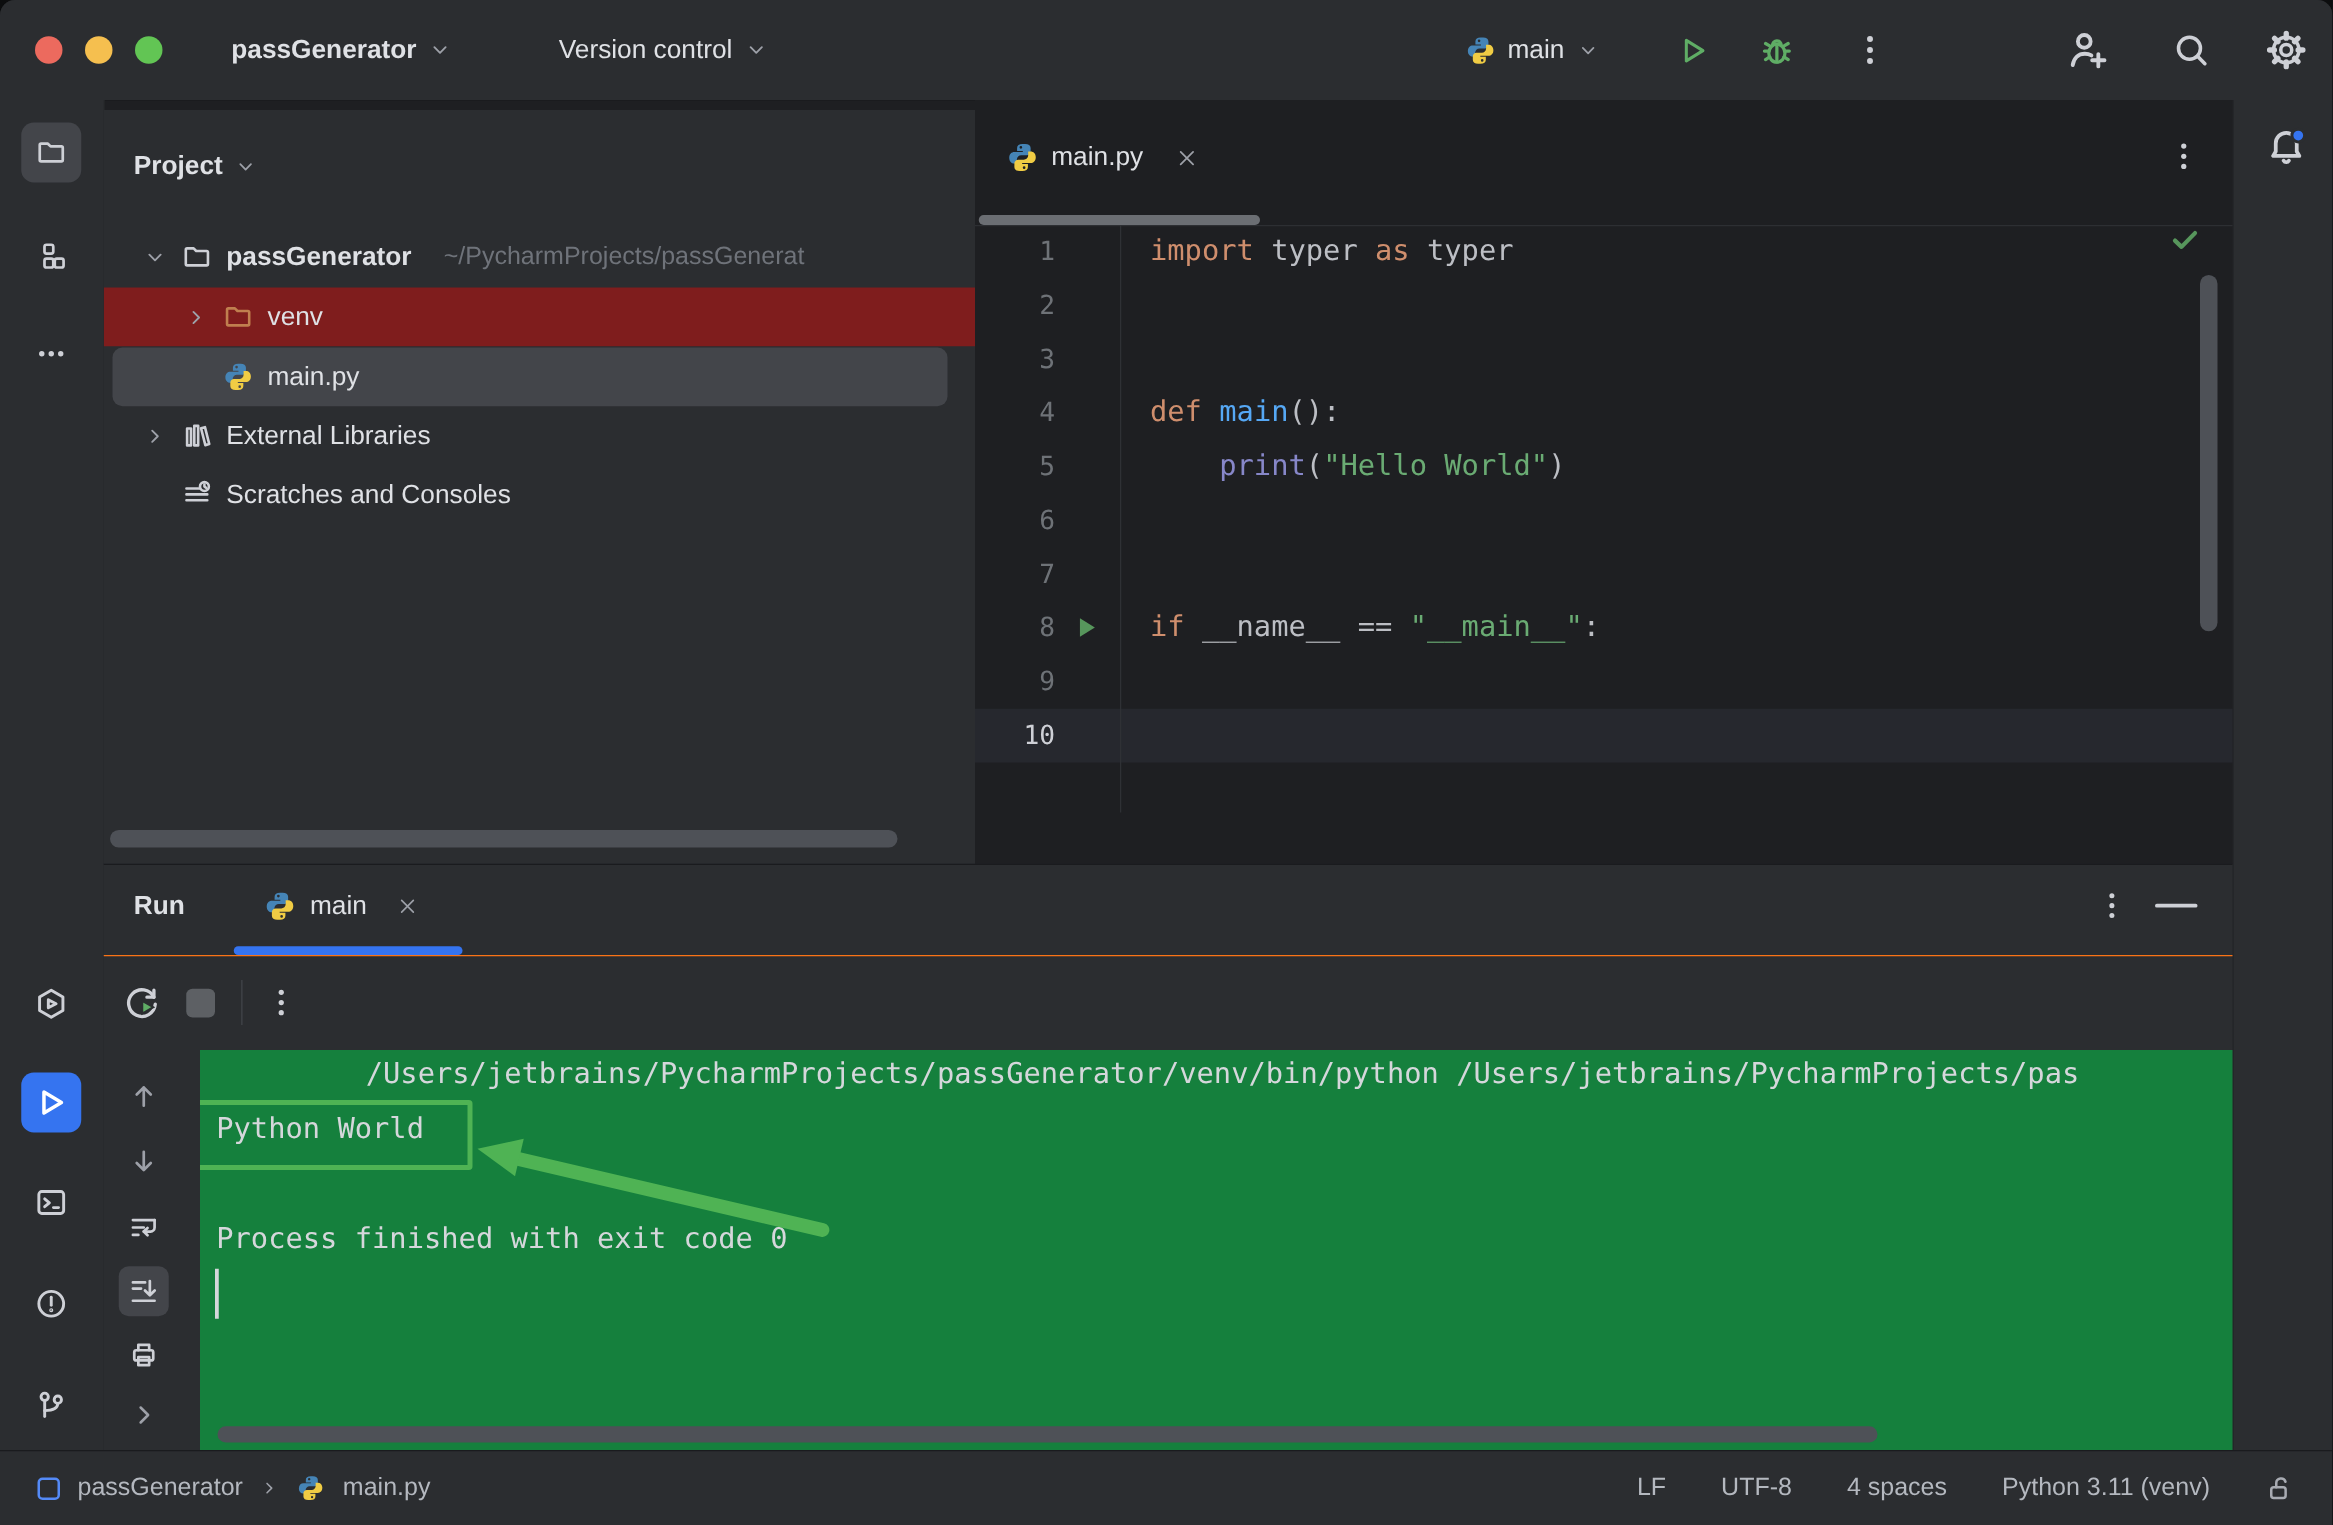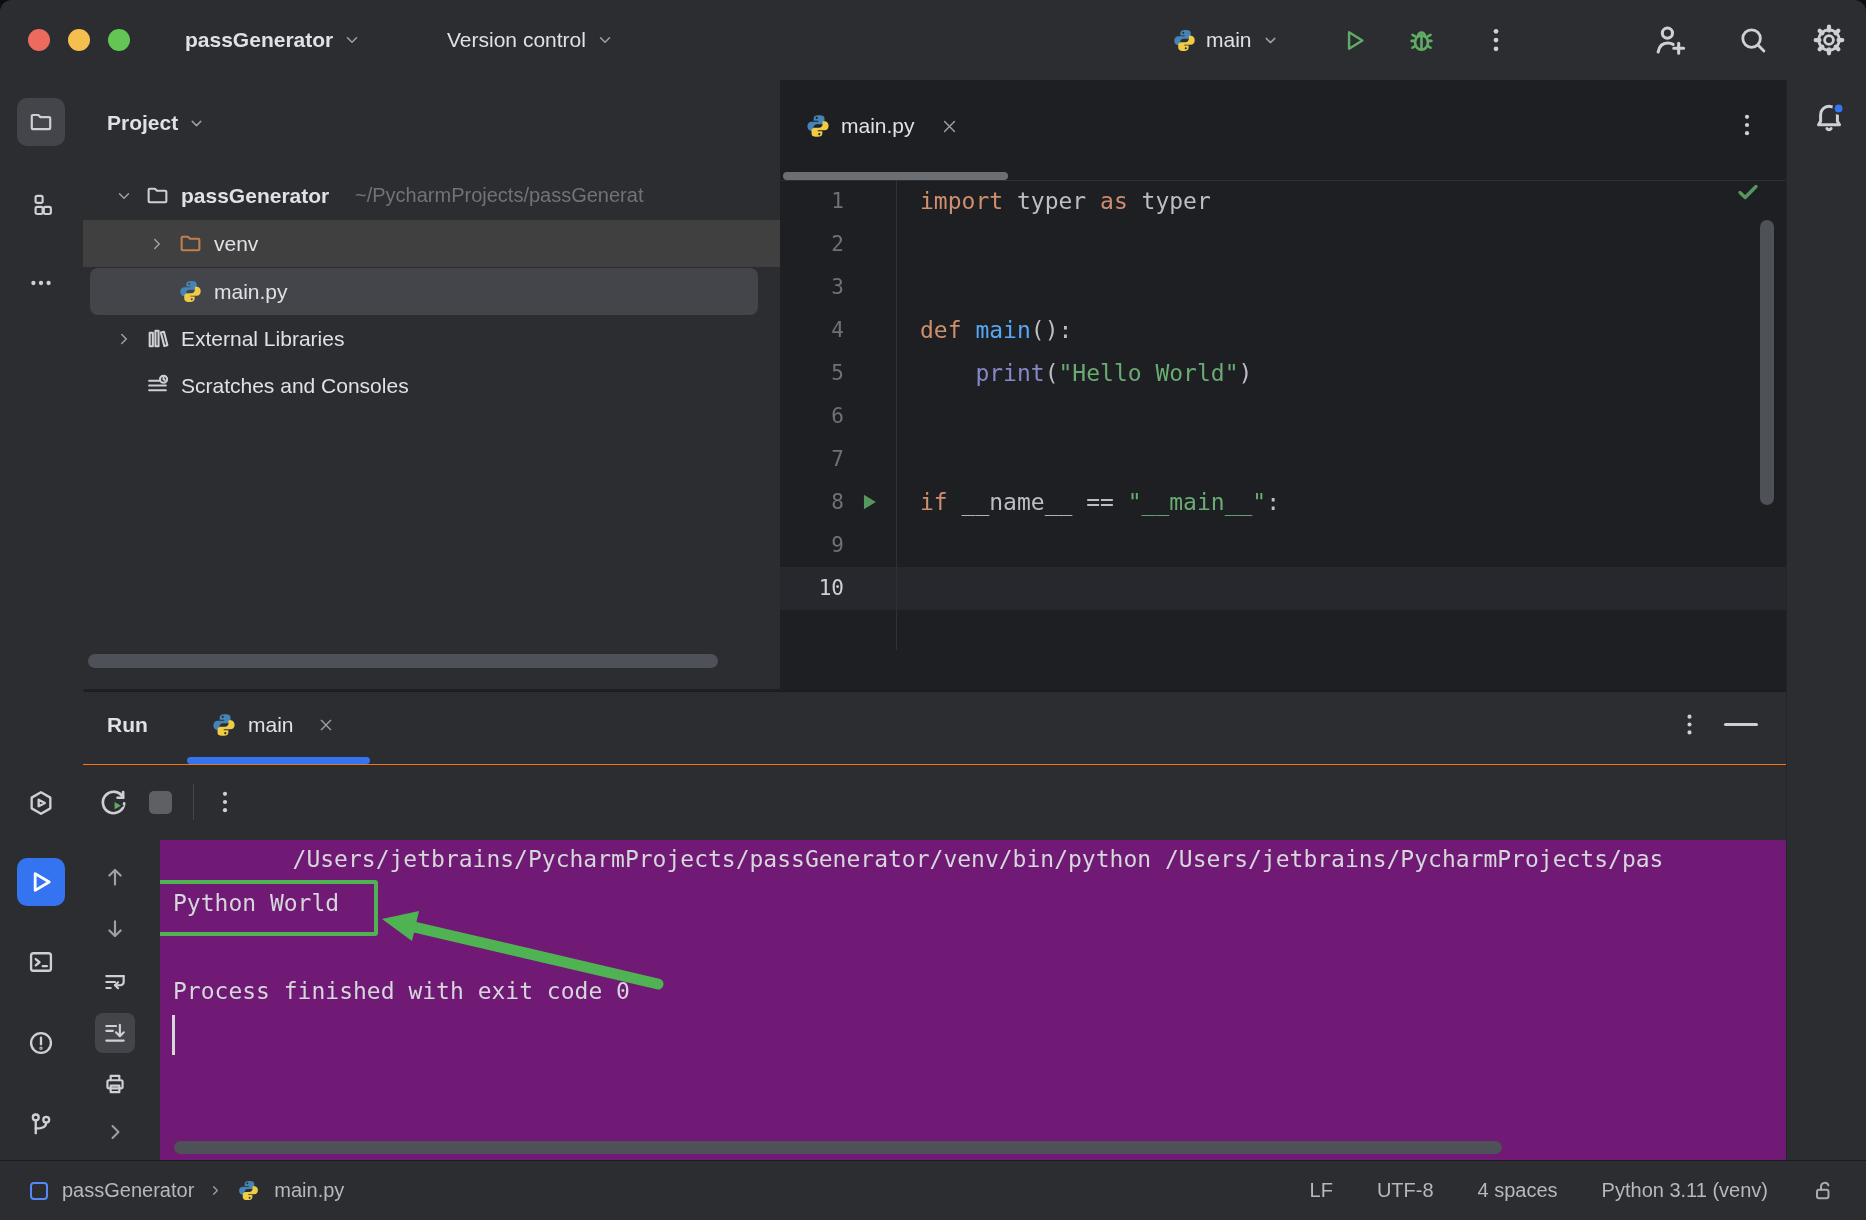--- a/index.html
+++ b/index.html
@@ -19,25 +19,25 @@
   .chev{margin-left:10px;}
 
   
   #leftstrip{left:0;top:80px;width:83px;height:1080px;background:#2b2d30;border-right:1px solid #232527;}
   #rightstrip{left:1786px;top:80px;width:80px;height:1080px;background:#2b2d30;border-left:1px solid #232527;}
   .toolbtn{position:absolute;left:17px;width:48px;height:48px;border-radius:10px;display:flex;align-items:center;justify-content:center;}
   .toolbtn.sel{background:#43454a;}
   .toolbtn.selblue{background:#3574f0;}
 
   
-  #projpanel{left:83px;top:78px;width:697px;height:611px;background:#2b2d30;overflow:hidden;}
+  #projpanel{left:83px;top:88px;width:697px;height:611px;background:#2b2d30;overflow:hidden;}
   .ppanel-title{font-size:21px;font-weight:700;color:#dfe1e5;}
   .trow{position:absolute;left:0;width:697px;height:47px;display:flex;align-items:center;font-size:21px;color:#dfe1e5;white-space:nowrap;}
   .tree-path{color:#6f737a;margin-left:10px;font-size:20px;}
-  .venv-bg{background:#404040;}
+  .venv-bg{background:#7f1d1d;}
   .sel-bg{position:absolute;left:7px;top:0;width:668px;height:47px;background:#43454a;border-radius:8px;}
   .hthumb{position:absolute;background:#4e5157;border-radius:7px;}
 
   
   #editor{left:780px;top:80px;width:1006px;height:611px;background:#1e1f22;}
   #tabbar{position:absolute;left:0;top:0;width:1006px;height:100px;border-bottom:1px solid #2d2f33;}
   .tab-label{font-size:21px;color:#dfe1e5;}
   .tab-underline{position:absolute;left:3px;top:92px;width:225px;height:8px;border-radius:4px;background:#6b6e73;}
   .mono{font-family:"DejaVu Sans Mono","Liberation Mono",monospace;text-align:center;}
   .gcell{position:absolute;left:0;width:64px;height:43px;line-height:43px;text-align:right;font-size:21px;color:#6e7277;}
@@ -49,21 +49,21 @@
   .vthumb{position:absolute;left:980px;top:140px;width:14px;height:285px;background:#4e5157;border-radius:7px;}
 
   
   #runpanel{left:83px;top:691px;width:1703px;height:469px;background:#2b2d30;border-top:1px solid #1a1b1e;}
   #runheader{position:absolute;left:0;top:0;width:1703px;height:72px;border-bottom:1px solid #f97316;}
   .run-title{font-size:21px;font-weight:700;color:#dfe1e5;}
   .blue-underline{position:absolute;left:104px;top:65px;width:183px;height:7px;border-radius:4px;background:#3574f0;}
   #runtoolbar{position:absolute;left:0;top:72px;width:1703px;height:76px;}
   #consolecol{position:absolute;left:0;top:148px;width:77px;height:321px;border-right:1px solid #35373b;}
   .ccol-btn{position:absolute;left:12px;width:40px;height:40px;border-radius:8px;display:flex;align-items:center;justify-content:center;}
-  #console{position:absolute;left:77px;top:148px;width:1626px;height:321px;background:#701a75;overflow:hidden;}
+  #console{position:absolute;left:77px;top:148px;width:1626px;height:321px;background:#15803d;overflow:hidden;}
   .cline{position:absolute;left:13px;height:44px;line-height:44px;font-size:23px;color:#d5d7db;white-space:pre;}
   #annot-box{position:absolute;left:-4px;top:40px;width:214px;height:48px;border:4px solid #4fb354;border-radius:3px;}
   #caret{position:absolute;left:12px;top:175px;width:3px;height:40px;background:#d5d7db;}
 
   
   #statusbar{left:0;top:1160px;width:1866px;height:60px;background:#2b2d30;border-top:1px solid #1a1b1e;display:flex;align-items:center;justify-content:space-between;padding:0 30px;box-sizing:border-box;}
   .sb-text{font-size:20px;color:#b4b8bf;white-space:nowrap;}
   .sb-group{display:flex;align-items:center;gap:14px;}
   .sb-right{display:flex;align-items:center;gap:44px;}
   .proj-sq{width:14px;height:14px;border:2px solid #548af7;border-radius:4px;}

